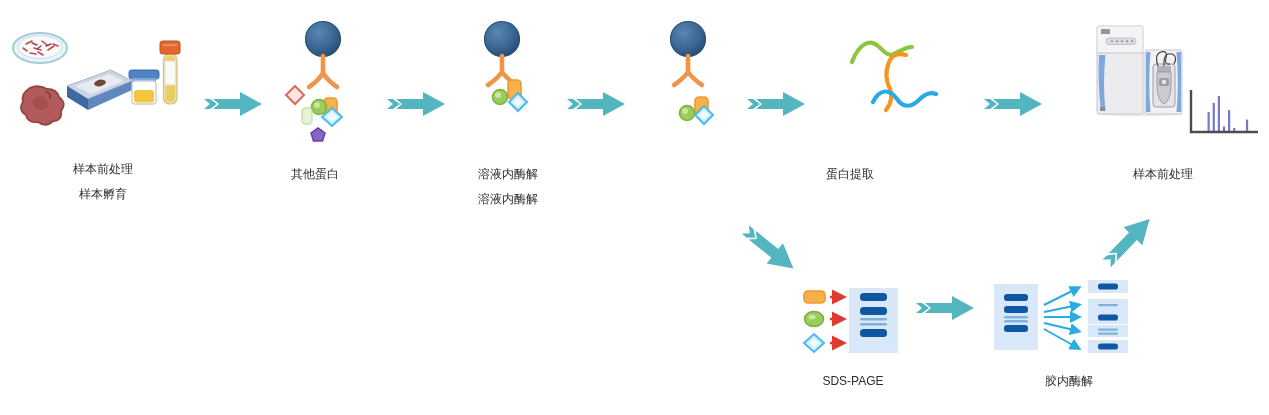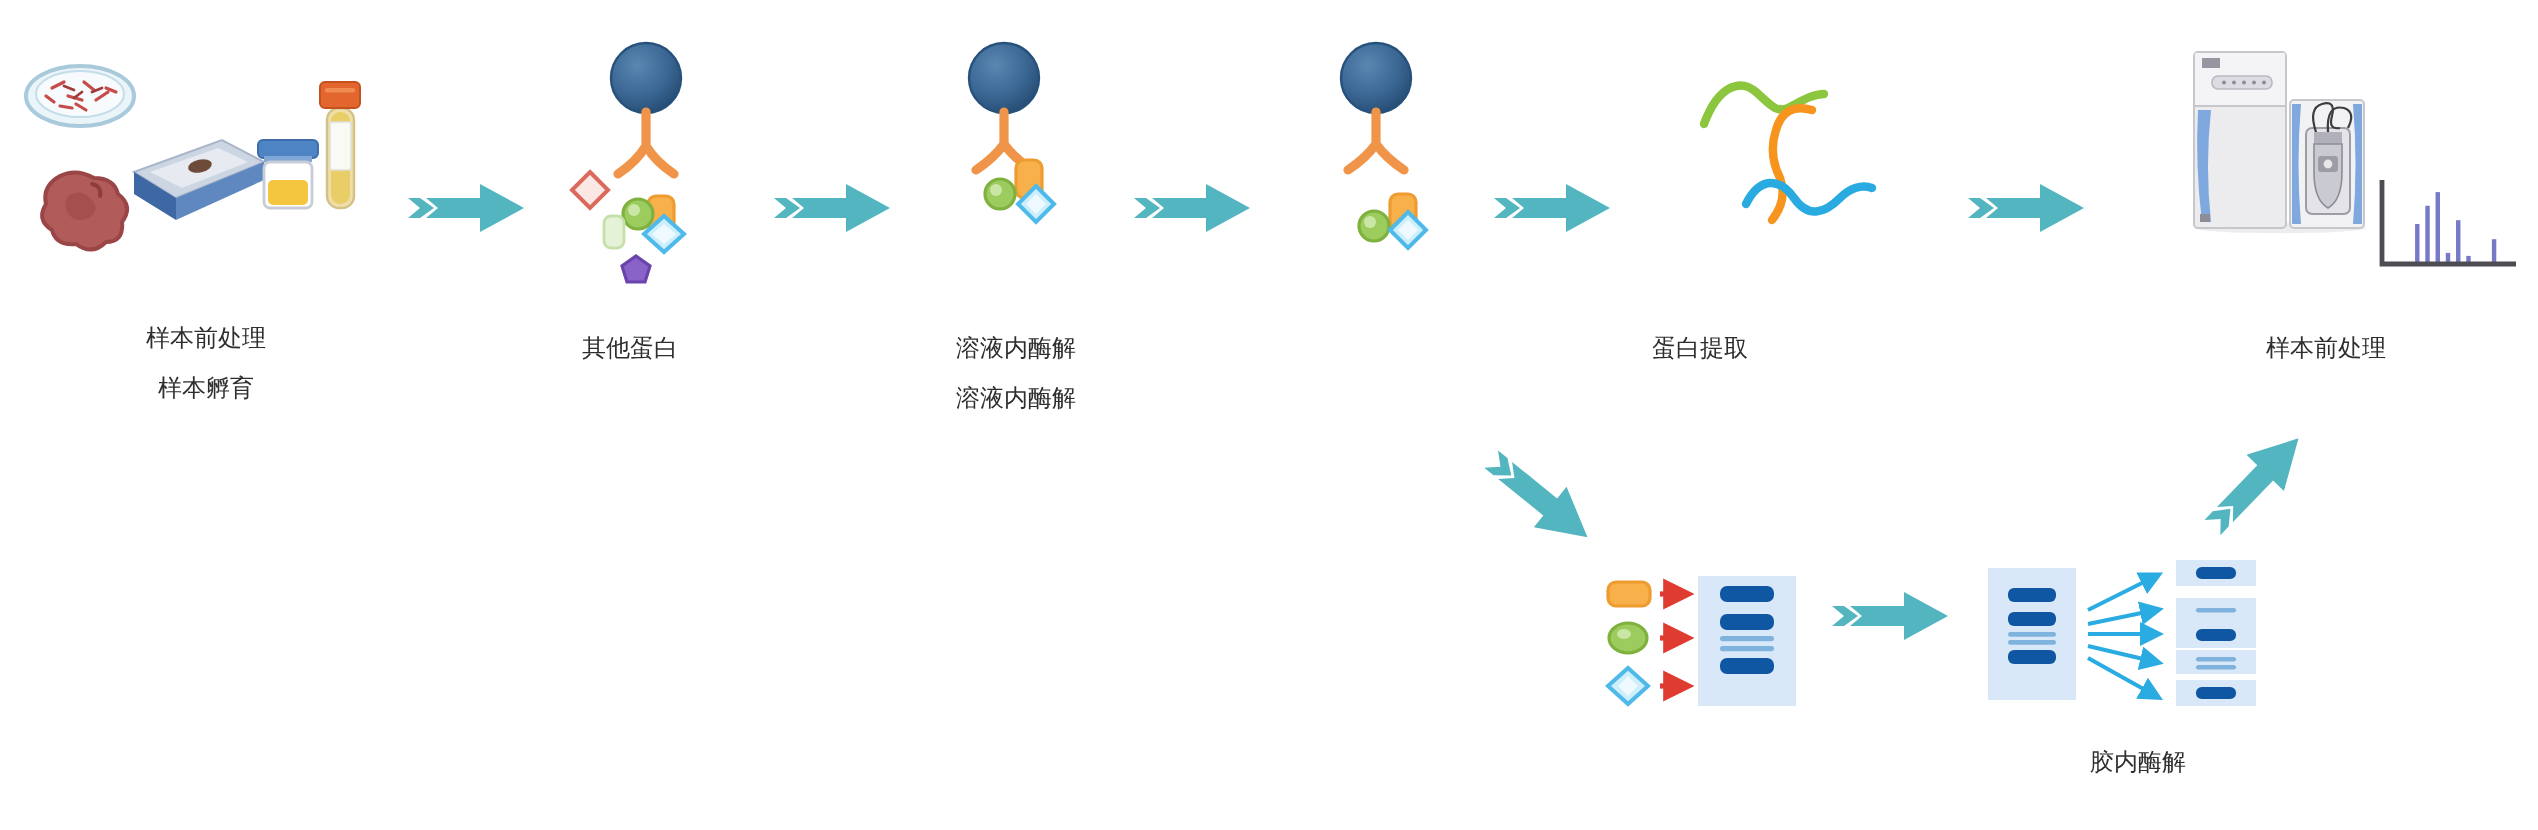--- a/index.html
+++ b/index.html
@@ -348,17 +348,20 @@
     </svg>
   </div>
 
   <div class="abs flow-rot" style="left:1108px;top:250px;transform:rotate(-46deg);">
     <svg width="62" height="26" viewBox="0 0 62 26">
       <polygon class="c-teal" points="0,7.5 6,7.5 13,13 6,18.5 0,18.5 6,13"></polygon>
       <polygon class="c-teal" points="9,7.5 38,7.5 38,0 62,13 38,26 38,18.5 9,18.5 15,13"></polygon>
     </svg>
   </div>
 
+  <div class="step-label" style="left:853px;top:369px;">
+    <div>SDS-PAGE</div>
+  </div>
   <div class="step-label" style="left:1069px;top:369px;">
     <div>胶内酶解</div>
   </div>
 
 </div>
 
 </body></html>

